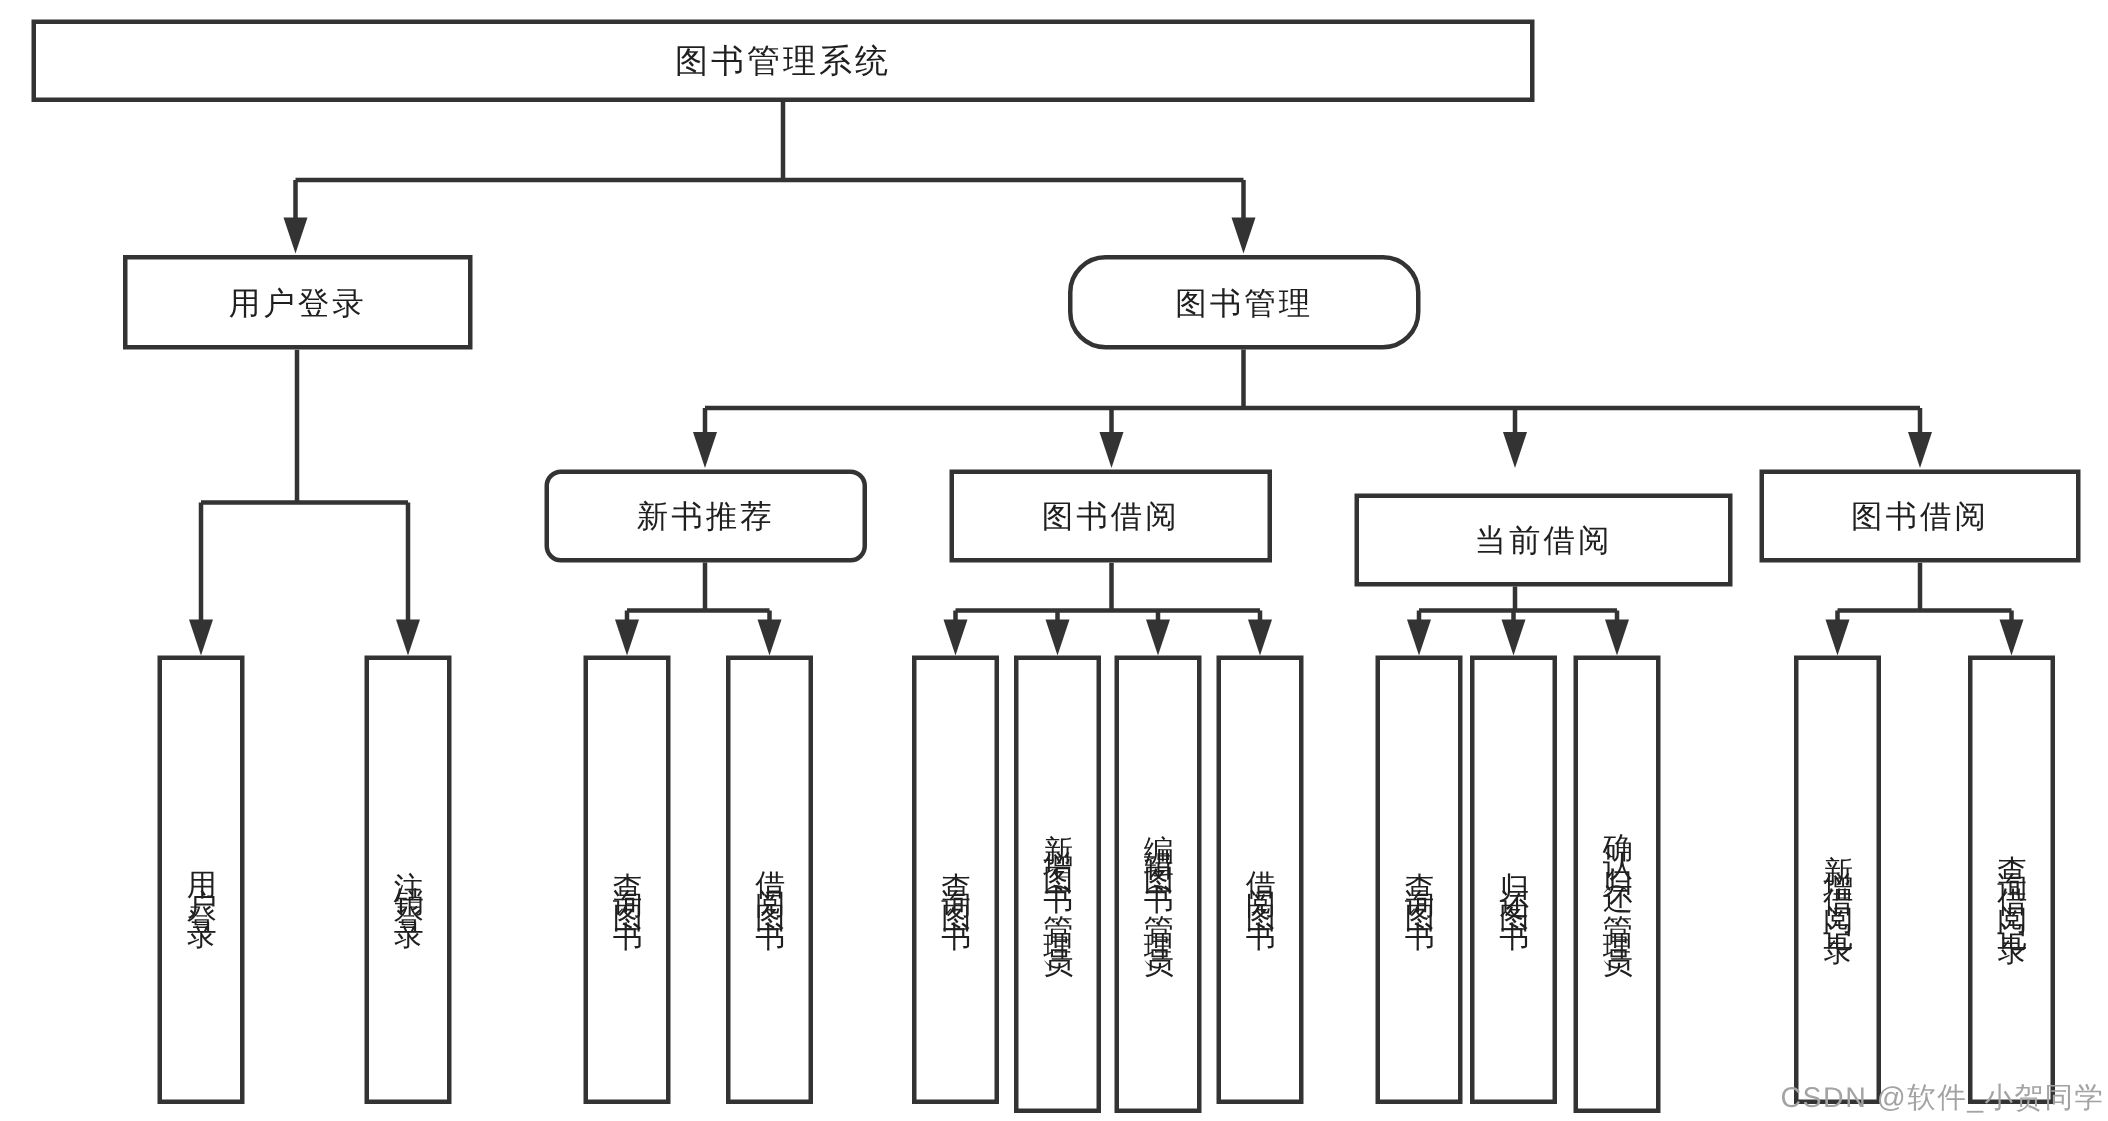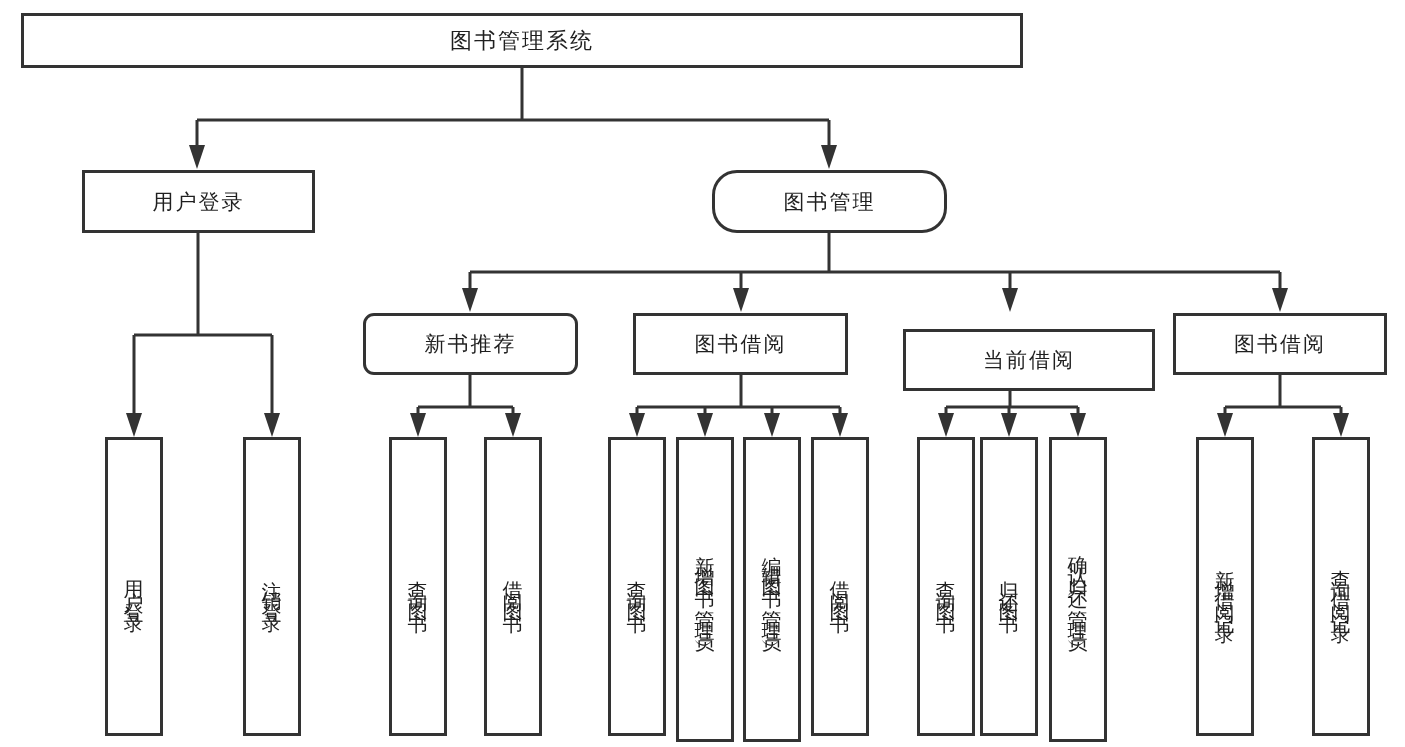--- a/index.html
+++ b/index.html
@@ -174,14 +174,15 @@
     <span class="v-label">确认归还（管理员）</span>
   </div>
 
   <div class="box v-box" style="left:1196px; top:437px; width:58px; height:299px;">
     <span class="v-label">新增借阅记录</span>
   </div>
   <div class="box v-box" style="left:1312px; top:437px; width:58px; height:299px;">
     <span class="v-label">查询借阅记录</span>
   </div>
 
+  <div class="watermark">CSDN @软件_小贺同学</div>
 
 </div>
 
 </body></html>

